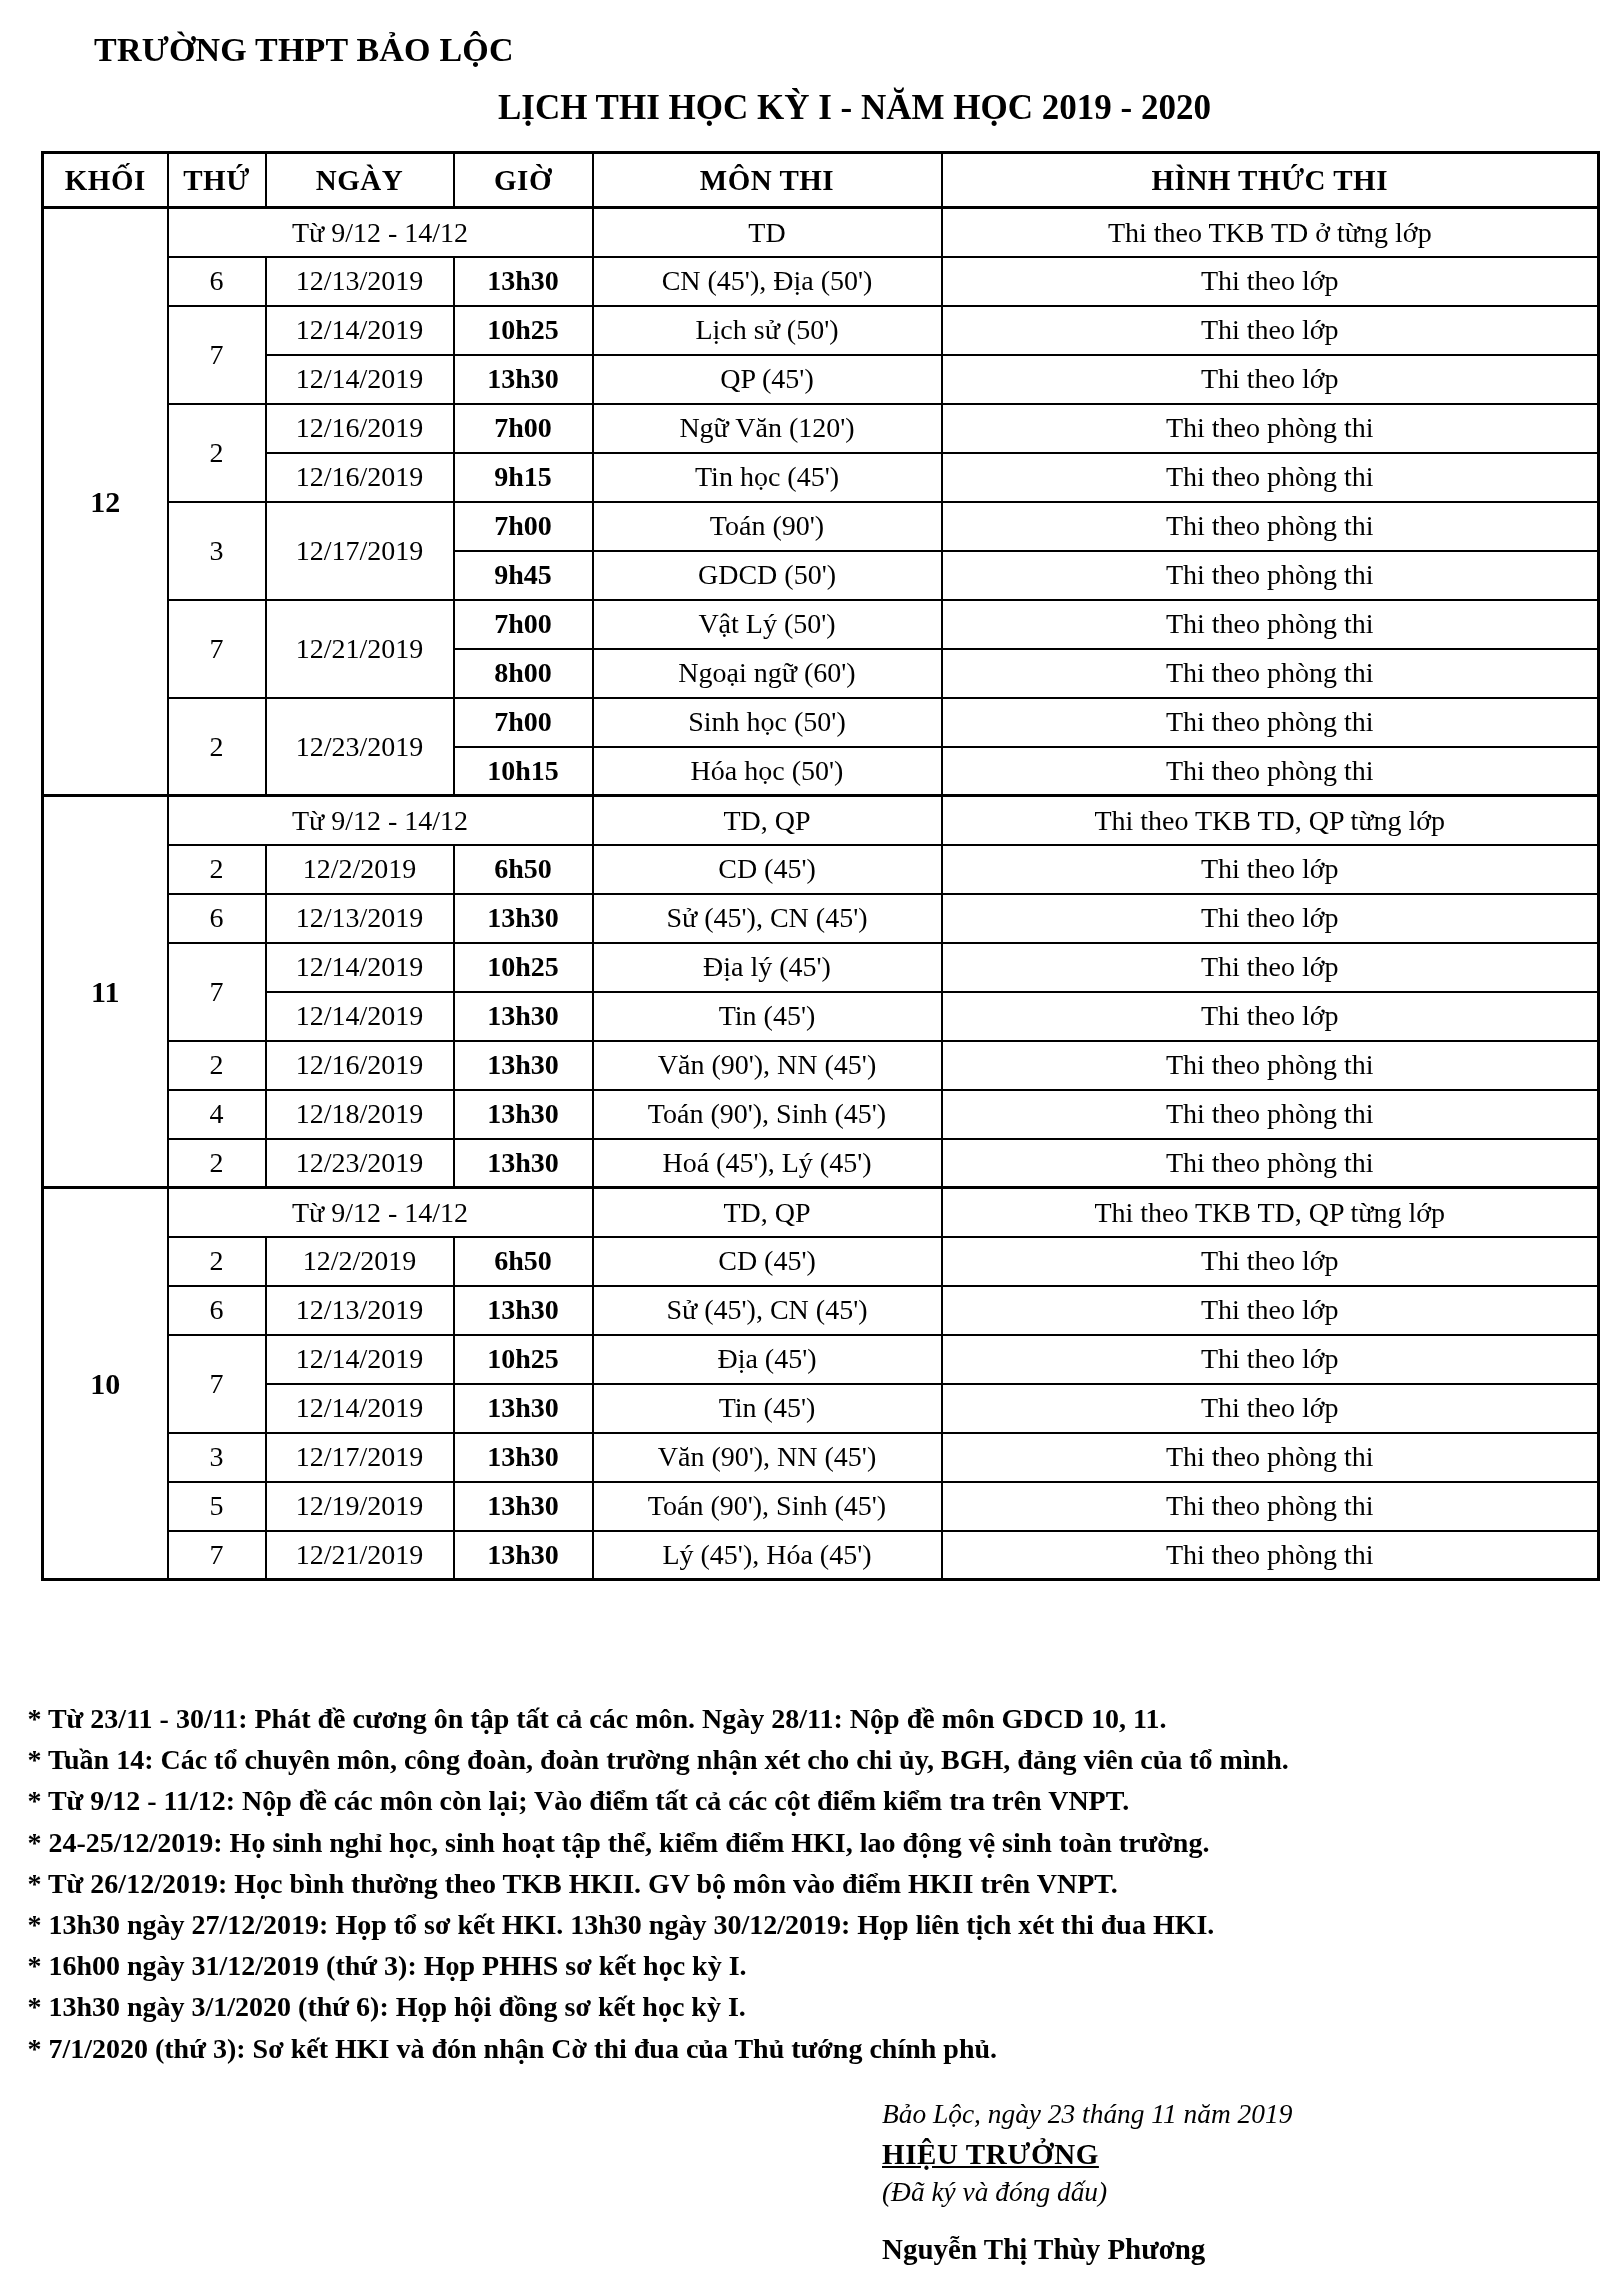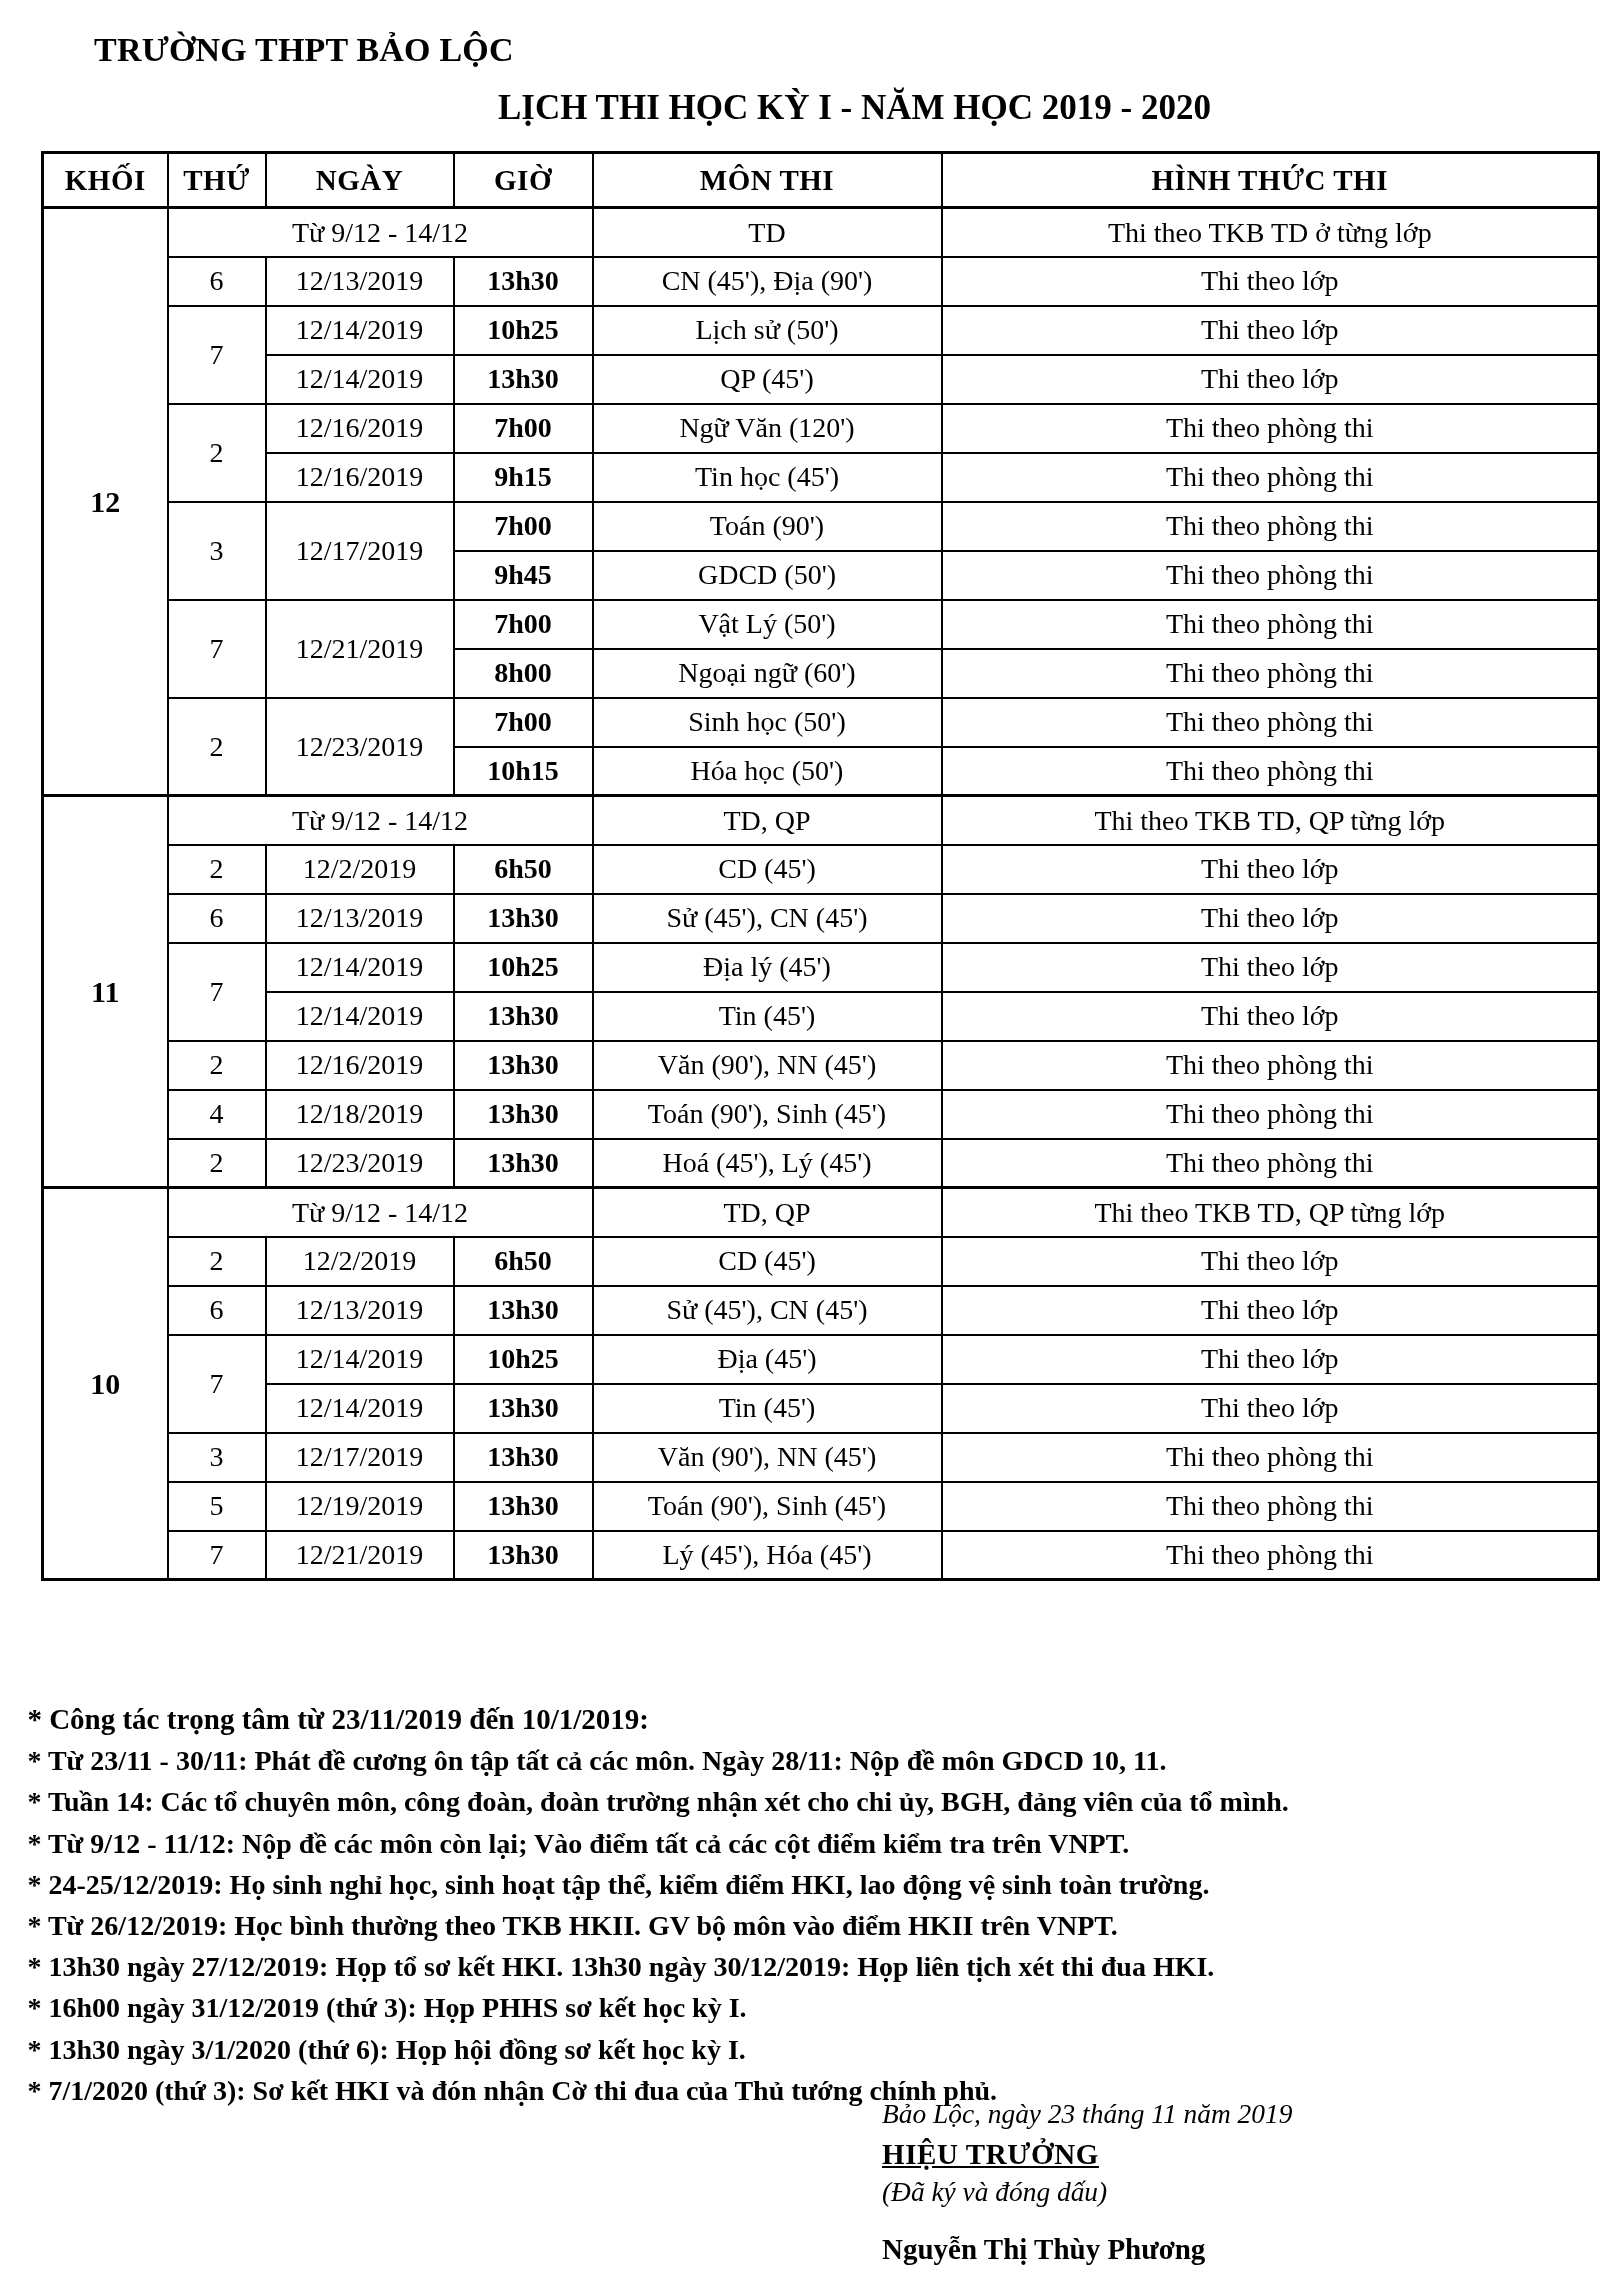--- a/index.html
+++ b/index.html
@@ -179,21 +179,21 @@
           <tr class="sec-first">
             <td rowspan="12" class="khoi-cell">12</td>
             <td colspan="3">Từ 9/12 - 14/12</td>
             <td>TD</td>
             <td>Thi theo TKB TD ở từng lớp</td>
           </tr>
           <tr>
             <td>6</td>
             <td>12/13/2019</td>
             <td class="t-bold">13h30</td>
-            <td>CN (45'), Địa (90')</td>
+            <td>CN (45'), Địa (50')</td>
             <td>Thi theo lớp</td>
           </tr>
           <tr>
             <td rowspan="2">7</td>
             <td>12/14/2019</td>
             <td class="t-bold">10h25</td>
             <td>Lịch sử (50')</td>
             <td>Thi theo lớp</td>
           </tr>
           <tr>
@@ -357,21 +357,20 @@
             <td>12/21/2019</td>
             <td class="t-bold">13h30</td>
             <td>Lý (45'), Hóa (45')</td>
             <td>Thi theo phòng thi</td>
           </tr>
         </tbody>
     </table>
   </div>
 
   <div class="notes" id="notes-block">
-      <div class="note lead">* Công tác trọng tâm từ 23/11/2019 đến 10/1/2019:</div>
       <div class="note">* Từ 23/11 - 30/11: Phát đề cương ôn tập tất cả các môn. Ngày 28/11: Nộp đề môn GDCD 10, 11.</div>
       <div class="note">* Tuần 14: Các tổ chuyên môn, công đoàn, đoàn trường nhận xét cho chi ủy, BGH, đảng viên của tổ mình.</div>
       <div class="note">* Từ 9/12 - 11/12: Nộp đề các môn còn lại; Vào điểm tất cả các cột điểm kiểm tra trên VNPT.</div>
       <div class="note">* 24-25/12/2019: Họ sinh nghỉ học, sinh hoạt tập thể, kiểm điểm HKI, lao động vệ sinh toàn trường.</div>
       <div class="note">* Từ 26/12/2019: Học bình thường theo TKB HKII. GV bộ môn vào điểm HKII trên VNPT.</div>
       <div class="note">* 13h30 ngày 27/12/2019: Họp tổ sơ kết HKI. 13h30 ngày 30/12/2019: Họp liên tịch xét thi đua HKI.</div>
       <div class="note">* 16h00 ngày 31/12/2019 (thứ 3): Họp PHHS sơ kết học kỳ I.</div>
       <div class="note">* 13h30 ngày 3/1/2020 (thứ 6): Họp hội đồng sơ kết học kỳ I.</div>
       <div class="note">* 7/1/2020 (thứ 3): Sơ kết HKI và đón nhận Cờ thi đua của Thủ tướng chính phủ.</div>
     </div>

